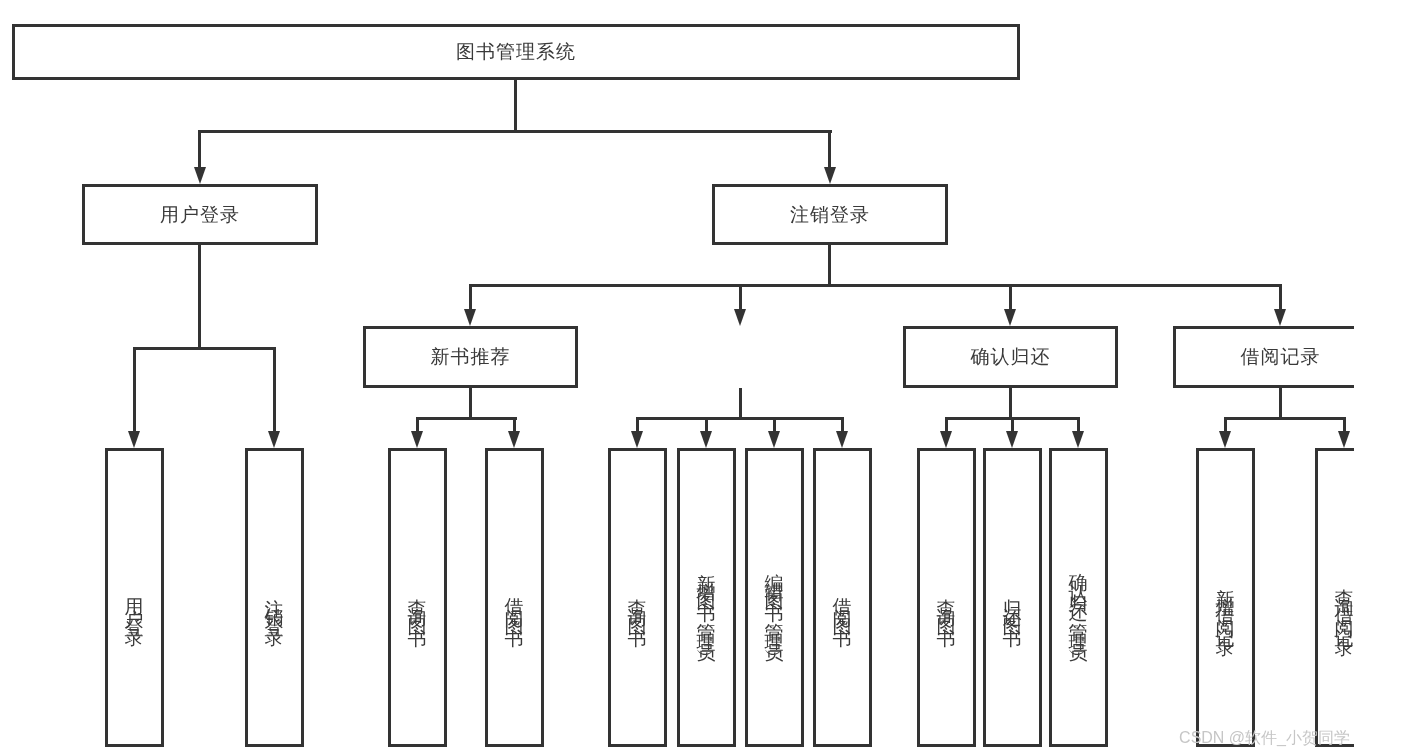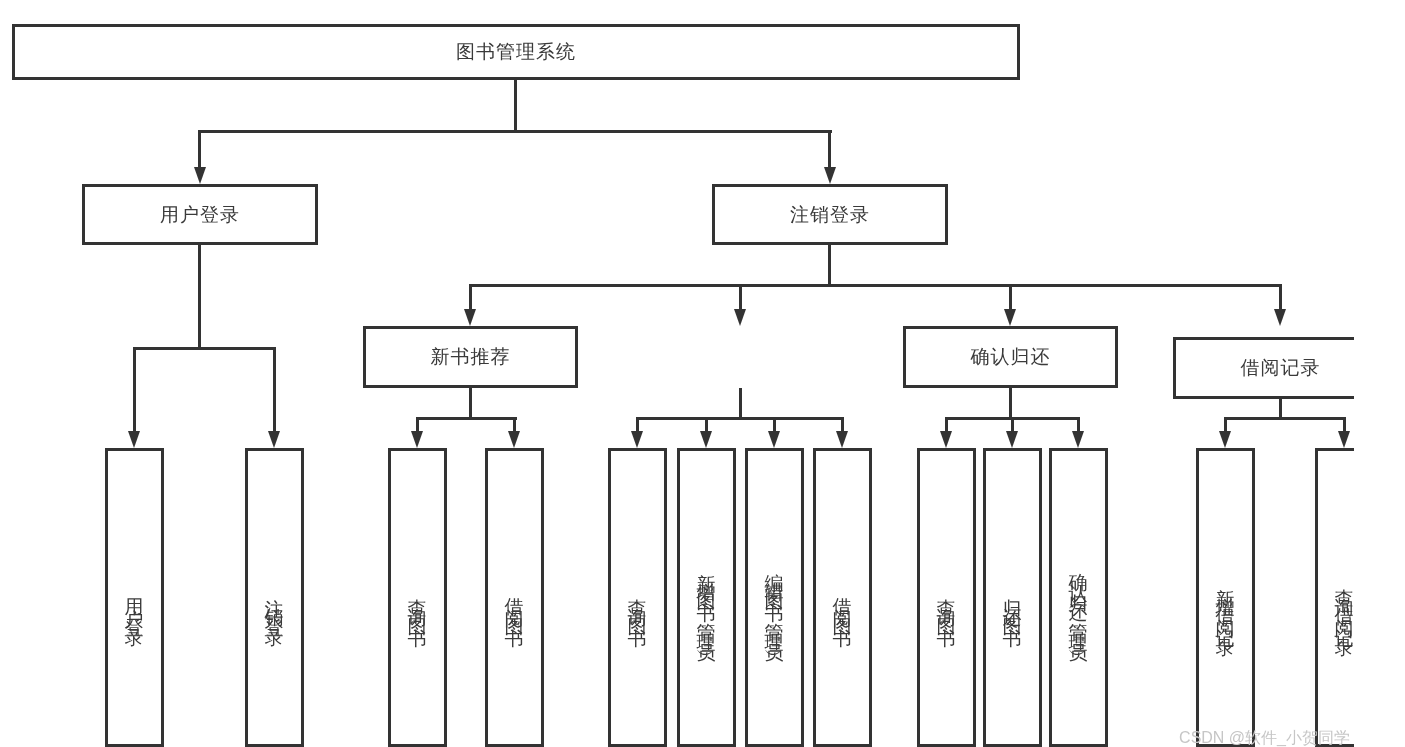--- a/index.html
+++ b/index.html
@@ -104,21 +104,21 @@
   <div class="arr" style="left:1004px; top:297px;"></div>
   <div class="v" style="left:1279px; top:274px; height:26px;"></div>
   <div class="arr" style="left:1274px; top:297px;"></div>
 
   <div class="box" style="left:363px; top:314px; width:215px; height:62px;">
     <span class="hlabel">新书推荐</span>
   </div>
   <div class="box" style="left:903px; top:314px; width:215px; height:62px;">
     <span class="hlabel">确认归还</span>
   </div>
-  <div class="box" style="left:1173px; top:325px; width:215px; height:62px;">
+  <div class="box" style="left:1173px; top:314px; width:215px; height:62px;">
     <span class="hlabel">借阅记录</span>
   </div>
 
   <div class="v" style="left:469px; top:376px; height:31px;"></div>
   <div class="h" style="left:416px; top:405px; width:101px;"></div>
   <div class="v" style="left:416px; top:407px; height:15px;"></div>
   <div class="arr" style="left:411px; top:419px;"></div>
   <div class="v" style="left:513px; top:407px; height:15px;"></div>
   <div class="arr" style="left:508px; top:419px;"></div>
 

